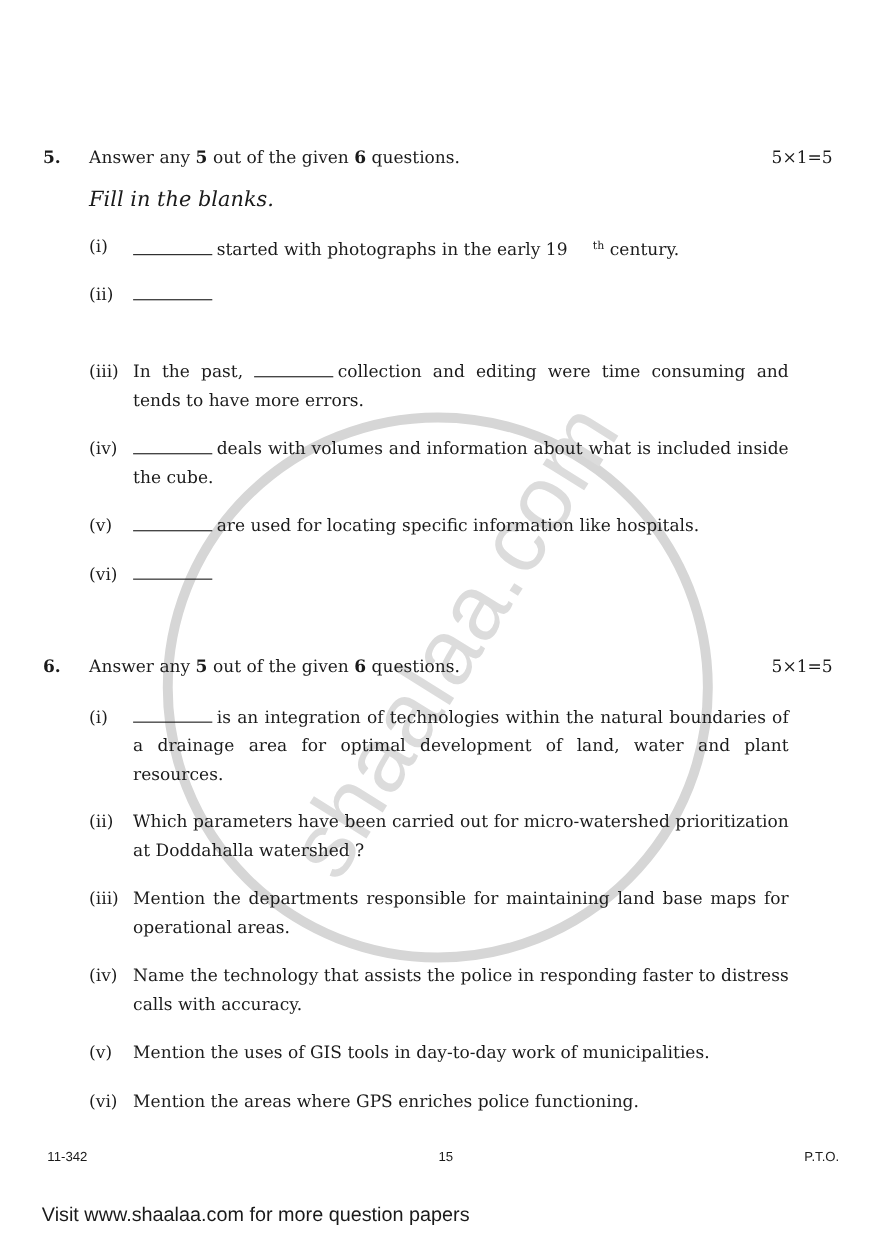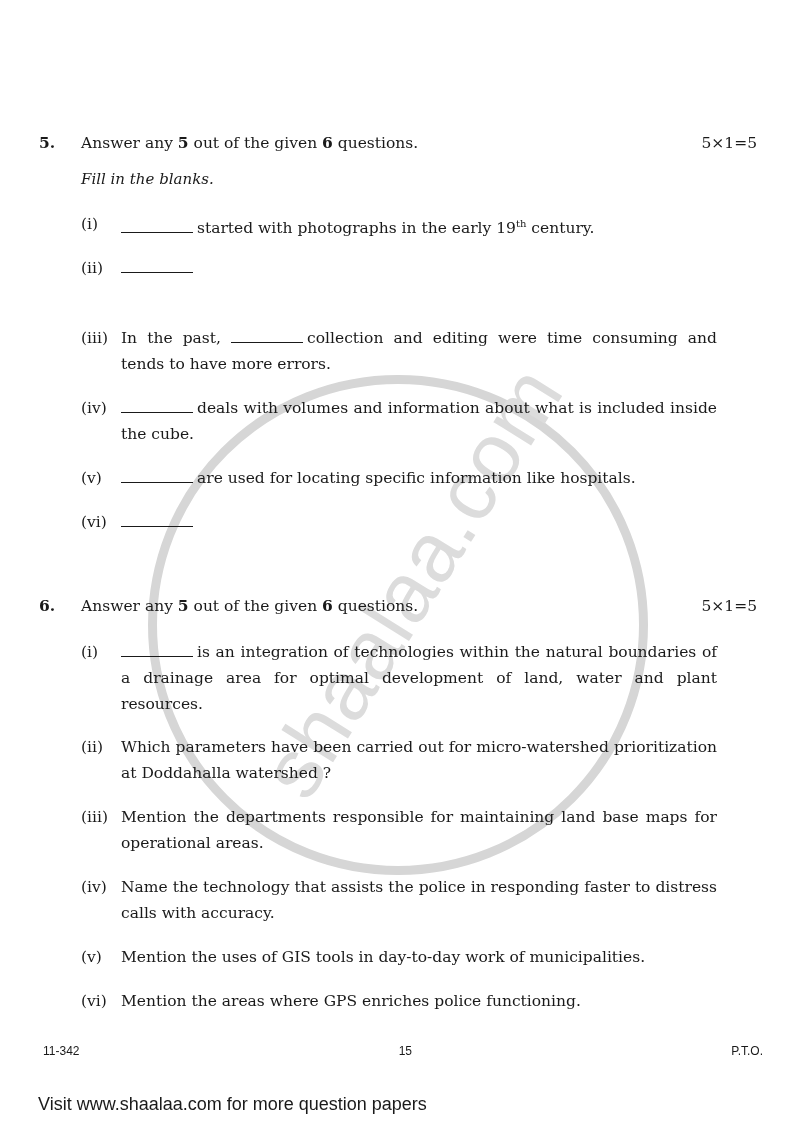--- a/index.html
+++ b/index.html
@@ -22,33 +22,33 @@
     }
     .page { position: relative; z-index: 1; }
     .q-head {
       position: absolute; left: 39px; width: 718px;
       font-size: 15.5px; line-height: 20px; display: flex;
     }
     .q-num { width: 42px; font-weight: bold; }
     .q-text { flex: 1; }
     .q-marks { }
     .instr {
-      position: absolute; left: 81px; font-size: 15px; font-style: italic;
+      position: absolute; left: 81px; font-size: 19px; font-style: italic;
     }
     .item {
       position: absolute; left: 81px; width: 636px;
       font-size: 15.5px; line-height: 26px; display: flex;
     }
     .item .rn { width: 40px; flex: none; }
     .item .body { flex: 1; text-align: justify; }
     .blank {
       display: inline-block; width: 72px; border-bottom: 1px solid #1a1a1a;
       height: 14px; vertical-align: baseline; margin-right: 4px;
     }
-    sup { font-size: 10px; }
+    sup { font-size: 10px; margin-left: 23px; }
     .footer {
       position: absolute; top: 1044px; left: 43px; width: 720px;
       font-family: "Liberation Sans", sans-serif; font-size: 12px;
       display: flex; justify-content: space-between;
     }
     .visit {
       position: absolute; left: 20px; top: 1094px;
       font-family: "Liberation Sans", sans-serif; font-size: 18px; margin-left: 18px;
     }
   </style>

